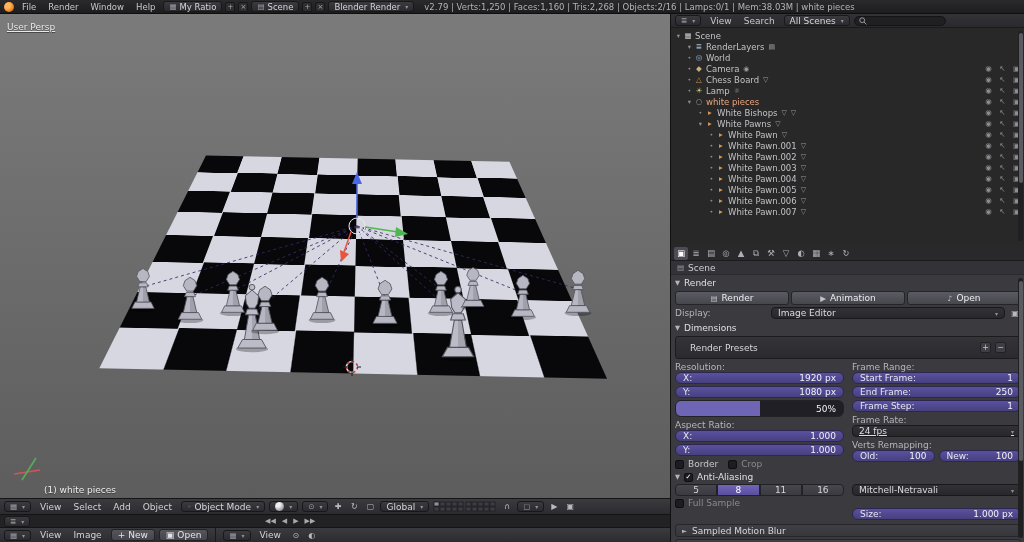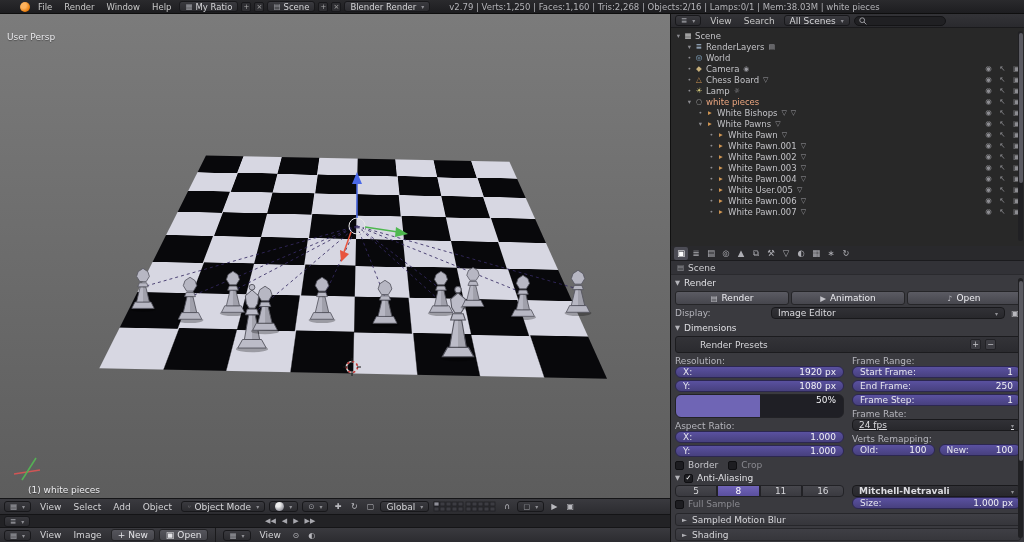--- a/index.html
+++ b/index.html
@@ -2,42 +2,42 @@
 <html><head>
 <meta charset="utf-8">
 <style>
   * { margin:0; padding:0; box-sizing:border-box; font-family:"DejaVu Sans", sans-serif; }
   html,body { width:1024px; height:542px; background:#151515; overflow:hidden; }
   #app { position:absolute; inset:0; width:1024px; height:542px; font-size:9px; color:#c8c8c8; }
 
   
   #topbar { position:absolute; left:0; top:0; width:1024px; height:14px;
     background:linear-gradient(#2a2a2d,#1d1d20); border-bottom:1px solid #0e0e0e;
-    display:flex; align-items:center; padding:0 20px; gap:3px; font-size:8.5px; color:#c9c9c9; white-space:nowrap; }
+    display:flex; align-items:center; padding:0 4px; gap:3px; font-size:8.5px; color:#c9c9c9; white-space:nowrap; }
   #blender-logo { width:10px; height:10px; border-radius:50%;
     background:radial-gradient(circle at 35% 35%, #ffb35c 0 30%, #e87d0d 70%, #9e550a 100%); flex:0 0 auto; }
   .menu-item { padding:0 5px; cursor:default; }
   .chip { display:inline-flex; align-items:center; gap:3px; height:11px; padding:0 5px;
     background:linear-gradient(#3a3a3f,#2b2b2f); border:1px solid #18181b; border-radius:3px; color:#d5d5d8; }
   .chip .ic { font-size:7.5px; color:#9fa0a6; }
   .carat { font-size:6px; color:#909095; margin-left:2px; }
   .tinybtn { width:10px; height:10px; line-height:9px; text-align:center;
     background:#2e2e32; border:1px solid #18181b; border-radius:2px; color:#aaa; font-size:7px; }
-  #stats { margin-left:16px; color:#b4b4b8; }
+  #stats { margin-left:7px; color:#b4b4b8; }
 
   
   #viewport { position:absolute; left:0; top:14px; width:670px; height:484px;
     background:linear-gradient(#7b7b7b,#5d5d5d); overflow:hidden; }
   #board { position:absolute; left:166px; top:35px; width:380px; height:380px; z-index:1;
     background:conic-gradient(#d7d7e2 90deg, #08080b 90deg 180deg, #d7d7e2 180deg 270deg, #08080b 270deg);
     background-size:95px 95px;
     transform:rotate(1.2deg) perspective(640px) rotateX(58deg); }
   #scene-overlay { position:absolute; left:0; top:0; z-index:2; }
-  #persp-label { position:absolute; left:7px; top:18px; z-index:3; color:#e9e9ec; text-shadow:0 1px 1px rgba(0,0,0,.4); }
-  #active-label { position:absolute; left:28px; bottom:3px; z-index:3; color:#ececef; text-shadow:0 1px 1px rgba(0,0,0,.4); }
+  #persp-label { position:absolute; left:7px; top:8px; z-index:3; color:#e9e9ec; text-shadow:0 1px 1px rgba(0,0,0,.4);text-decoration:underline; }
+  #active-label { position:absolute; left:44px; bottom:3px; z-index:3; color:#ececef; text-shadow:0 1px 1px rgba(0,0,0,.4); }
   #mini-axis { position:absolute; left:8px; bottom:14px; z-index:3; }
 
   
   .edheader { position:absolute; left:0; width:670px; background:linear-gradient(#3a3a3f,#2c2c30);
     border-top:1px solid #151517; display:flex; align-items:center; gap:4px; padding:0 4px; color:#d2d2d5; }
   #v3d-header { top:498px; height:16px; }
   #timeline { top:514px; height:13px; background:#222225; border-top:1px solid #141416; }
   #img-header { top:527px; height:15px; }
   nav.menus { display:inline-flex; gap:2px; }
   .iconbtn { min-width:12px; height:12px; display:inline-flex; align-items:center; justify-content:center;
@@ -83,32 +83,32 @@
   .phead { height:14px; display:flex; align-items:center; gap:4px; color:#e0e0e4; }
   .phead .arrow { font-size:6.5px; color:#b5b5ba; }
   .btnrow { display:flex; gap:2px; margin:1px 0 2px 0; }
   .pbtn { flex:1; height:14px; display:inline-flex; align-items:center; justify-content:center; gap:4px;
     background:linear-gradient(#5b5b63,#46464d); border:1px solid #252528; border-radius:3px; color:#ececf0; }
   .pbtn .bic { font-size:7.5px; color:#c2c2c8; }
   .disprow { display:flex; align-items:center; gap:4px; margin-bottom:2px; }
   .plabel { height:11px; display:flex; align-items:center; color:#b5b5bc; }
   .pdrop { height:12px; display:flex; align-items:center; justify-content:space-between; padding:0 6px;
     background:linear-gradient(#313136,#28282c); border:1px solid #19191c; border-radius:4px; color:#dcdce0; }
-  .presets { height:17px; display:flex; align-items:center; gap:4px; padding:0 24px; margin:1px 0 2px 0;
+  .presets { height:23px; display:flex; align-items:center; gap:4px; padding:0 14px; margin:1px 0 2px 0;
     background:linear-gradient(#333338,#2b2b2f); border:1px solid #1c1c1f; border-radius:3px; color:#d8d8dc; }
   .presets .sp { flex:1; }
   .minibtn { width:11px; height:11px; line-height:10px; text-align:center; background:#3e3e44;
     border:1px solid #222226; border-radius:2px; color:#c8c8cc; font-size:8px; }
   .pcols { display:flex; gap:8px; }
   .pcol { flex:1; min-width:0; }
   .pfield { height:12px; display:flex; align-items:center; justify-content:space-between; padding:0 7px;
     background:linear-gradient(#5a51a0,#47407e); border:1px solid #2c2750; border-radius:6px;
     color:#f2f2f6; margin-bottom:2px; }
   .pfield .fl { color:#e6e6ef; }
-  .pslider { height:24px; display:flex; justify-content:flex-end; padding:0 7px;
+  .pslider { height:17px; display:flex; align-items:center; justify-content:flex-end; padding:0 7px;
     border:1px solid #222226; border-radius:6px; color:#f2f2f6; margin-bottom:2px;
     background:linear-gradient(to right, #6f65b5 0 50%, #1f1f25 50% 100%); }
   .checkrow { display:flex; gap:10px; height:12px; align-items:center; }
   .pcheck { display:inline-flex; align-items:center; gap:4px; color:#c6c6cb; }
   .pcheck.dim { color:#8a8a90; }
   .cbox { width:9px; height:9px; background:#1d1d21; border:1px solid #0f0f12; border-radius:2px;
     display:inline-flex; align-items:center; justify-content:center; font-size:7px; color:#fff; font-style:normal; }
   .rowflex { display:flex; gap:4px; }
   .rowflex .pfield { flex:1; }
   .segrow { display:flex; margin-bottom:2px; }
@@ -498,21 +498,21 @@
             <span class="oextra">▽</span>
             <span class="otog">
               <i>◉</i>
               <i>↖</i>
               <i>▣</i>
             </span>
           </div>
           <div class="orow">
             <span class="disc" style="margin-left:36px">•</span>
             <span class="oicon" style="color:#cf9552">▸</span>
-            <span class="olabel">White User.005</span>
+            <span class="olabel">White Pawn.005</span>
             <span class="oextra">▽</span>
             <span class="otog">
               <i>◉</i>
               <i>↖</i>
               <i>▣</i>
             </span>
           </div>
           <div class="orow">
             <span class="disc" style="margin-left:36px">•</span>
             <span class="oicon" style="color:#cf9552">▸</span>
@@ -684,21 +684,21 @@
                 <span class="seg active">8</span>
                 <span class="seg">11</span>
                 <span class="seg">16</span>
               </div>
             <span class="pcheck dim">
               <i class="cbox"></i>
               <span>Full Sample</span>
             </span>
           </div>
           <div class="pcol">
-            <div class="pdrop" style="margin-bottom:0;font-weight:bold;">
+            <div class="pdrop" style="margin-bottom:12px;">
               <span>Mitchell-Netravali</span>
               <span class="carat">▾</span>
             </div>
             <div class="pfield">
               <span class="fl">Size:</span>
               <span class="fv">1.000 px</span>
             </div>
           </div>
         </div>
 

